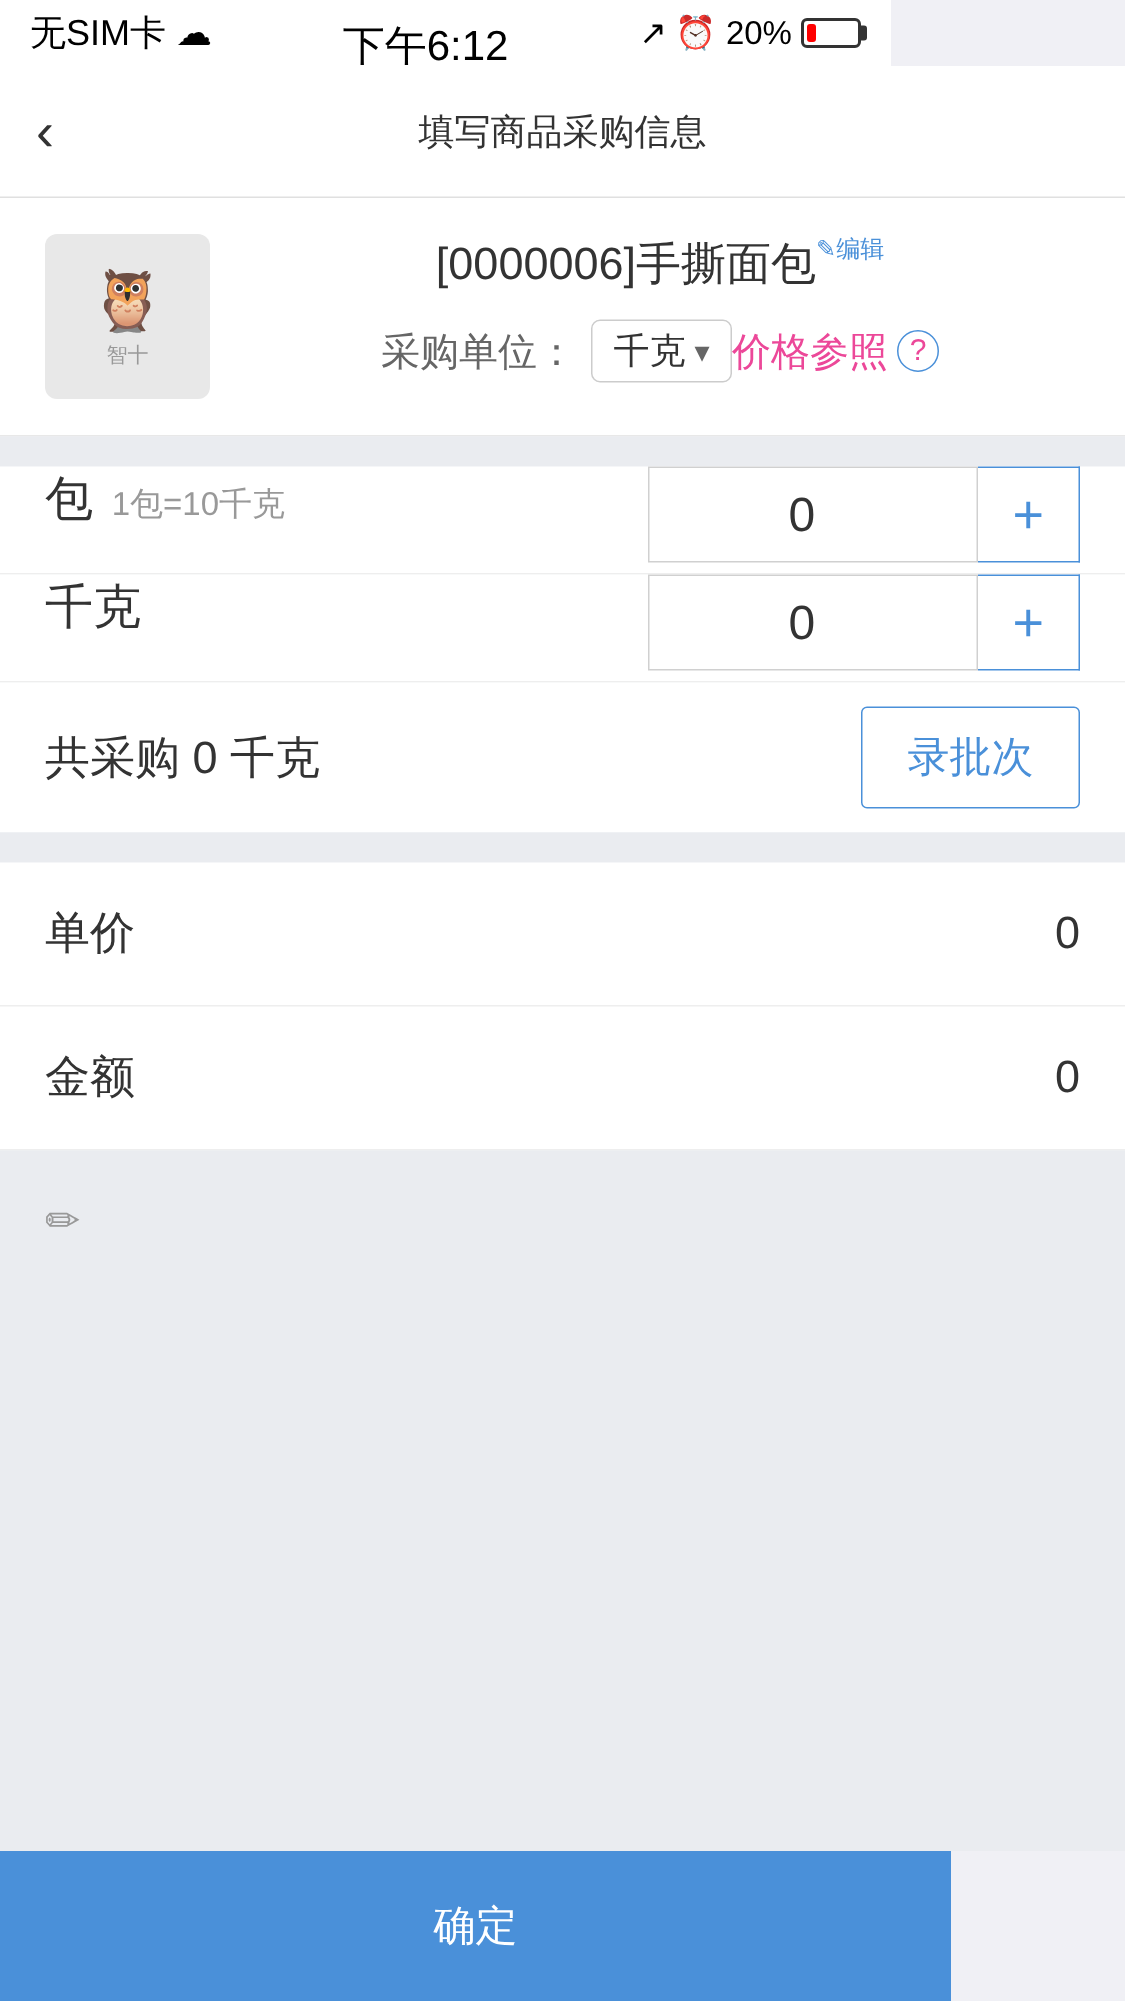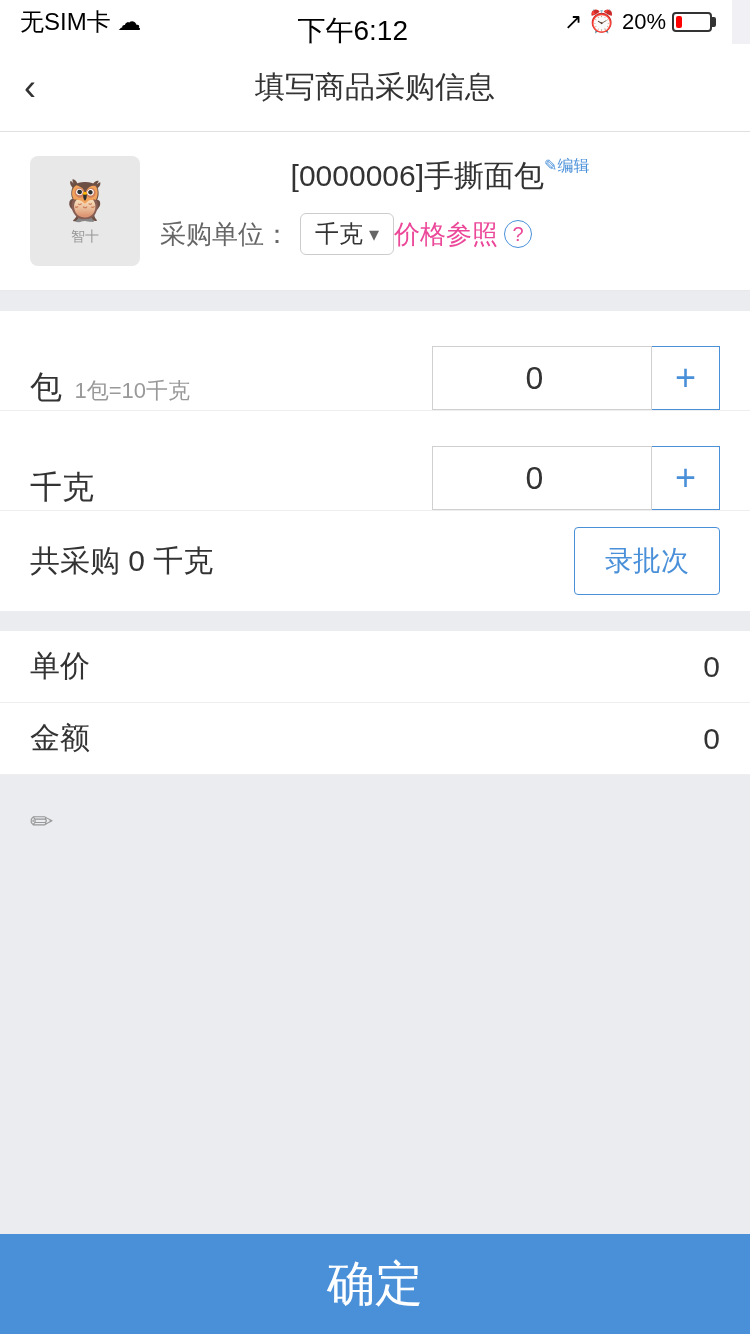--- a/index.html
+++ b/index.html
@@ -8,21 +8,21 @@
       width: 750px;
       height: 1334px;
       font-family: -apple-system, "PingFang SC", "Helvetica Neue", sans-serif;
       background: #f0f0f5;
       overflow: hidden;
       position: relative;
     }
 
     
     .status-bar {
-      width: 732px;
+      width: 594px;
       height: 44px;
       background: #fff;
       display: flex;
       align-items: center;
       justify-content: space-between;
       padding: 0 20px;
       font-size: 26px;
       color: #000;
     }
     .status-left { font-size: 24px; }
@@ -66,21 +66,21 @@
       border-bottom: 1px solid #e0e0e0;
     }
     .nav-back {
       position: absolute;
       left: 24px;
       font-size: 36px;
       color: #333;
       cursor: pointer;
     }
     .nav-title {
-      font-size: 30px;
+      font-size: 24px;
       font-weight: 500;
       color: #333;
     }
 
     
     .product-card {
       background: #fff;
       margin-top: 0;
       padding: 24px 30px;
       display: flex;
@@ -127,21 +127,21 @@
       display: flex;
       align-items: center;
       gap: 4px;
       cursor: pointer;
       white-space: nowrap;
     }
     .product-unit-row {
       margin-top: 16px;
       display: flex;
       align-items: center;
-      justify-content: flex-start;
+      justify-content: center;
     }
     .unit-label {
       font-size: 26px;
       color: #666;
     }
     .unit-select {
       display: flex;
       align-items: center;
       border: 1px solid #ccc;
       border-radius: 6px;
@@ -170,23 +170,23 @@
       height: 20px;
       background: #eaecf0;
     }
 
     
     .form-section {
       background: #fff;
     }
     .form-row {
       display: flex;
-      align-items: flex-end;
+      align-items: flex-start;
       padding: 0 30px;
-      height: 100px;
+      height: 72px;
       border-bottom: 1px solid #eee;
       justify-content: space-between;
     }
     .form-row-label {
       font-size: 32px;
       color: #333;
     }
     .form-row-sublabel {
       font-size: 22px;
       color: #999;
@@ -250,21 +250,21 @@
     
     .summary-section {
       background: #fff;
       margin-top: 0;
     }
     .summary-row {
       display: flex;
       align-items: center;
       justify-content: space-between;
       padding: 0 30px;
-      height: 72px;
+      height: 96px;
       border-bottom: 1px solid #eee;
       gap: 28px;
     }
     .summary-label {
       font-size: 30px;
       color: #333;
     }
     .summary-value {
       font-size: 30px;
       color: #333;
@@ -286,25 +286,25 @@
     .notes-placeholder {
       font-size: 28px;
       color: #aaa;
     }
 
     
     .confirm-btn {
       position: absolute;
       bottom: 0;
       left: 0;
-      width: 750px;
+      width: 634px;
       height: 100px;
       background: #4a90d9;
       color: #fff;
-      font-size: 48px;
+      font-size: 28px;
       border: none;
       cursor: pointer;
       display: flex;
       align-items: center;
       justify-content: center;
     }
 
     
     .main-content {
       height: calc(1334px - 132px - 100px);

